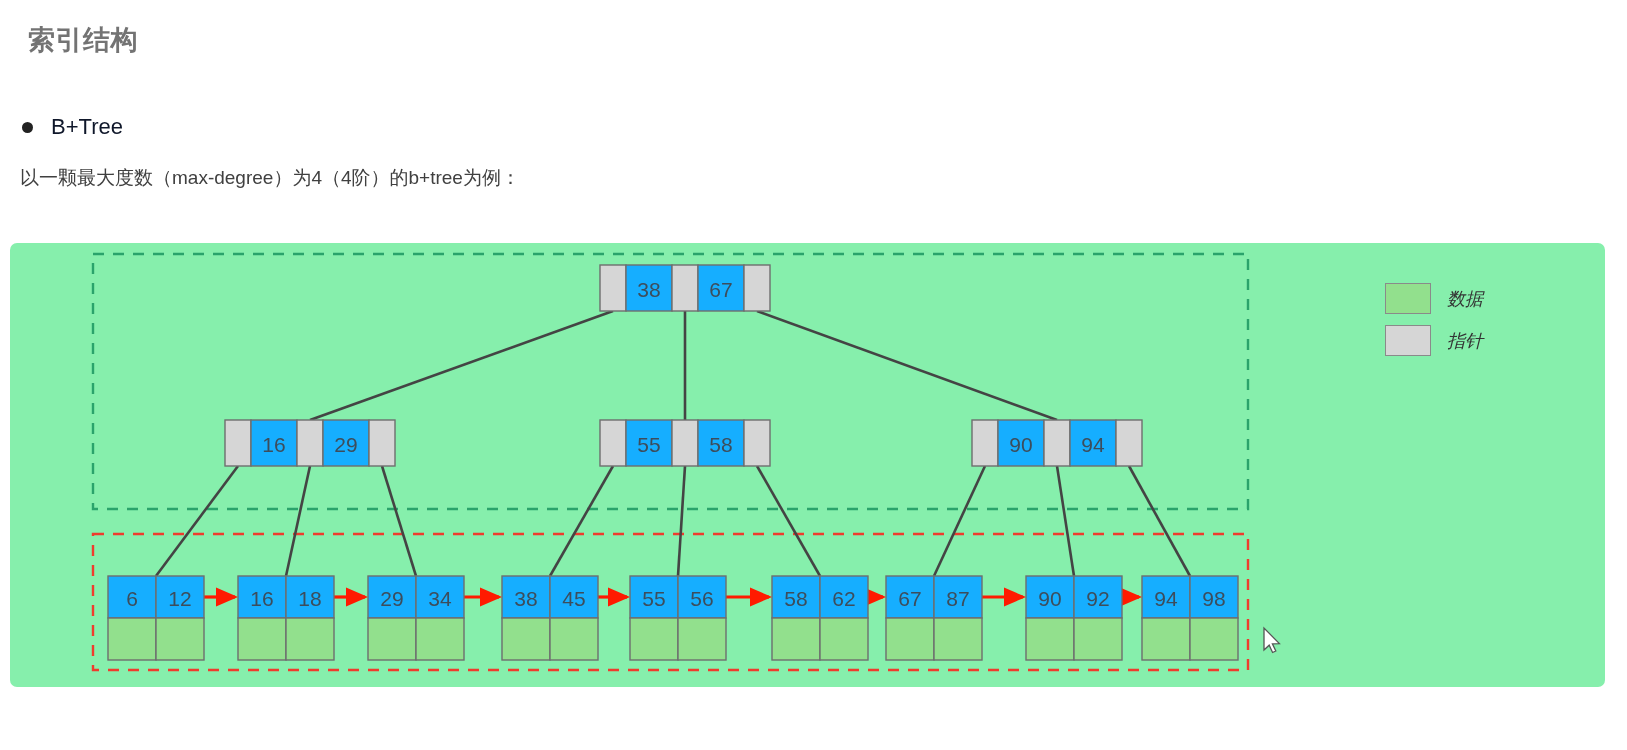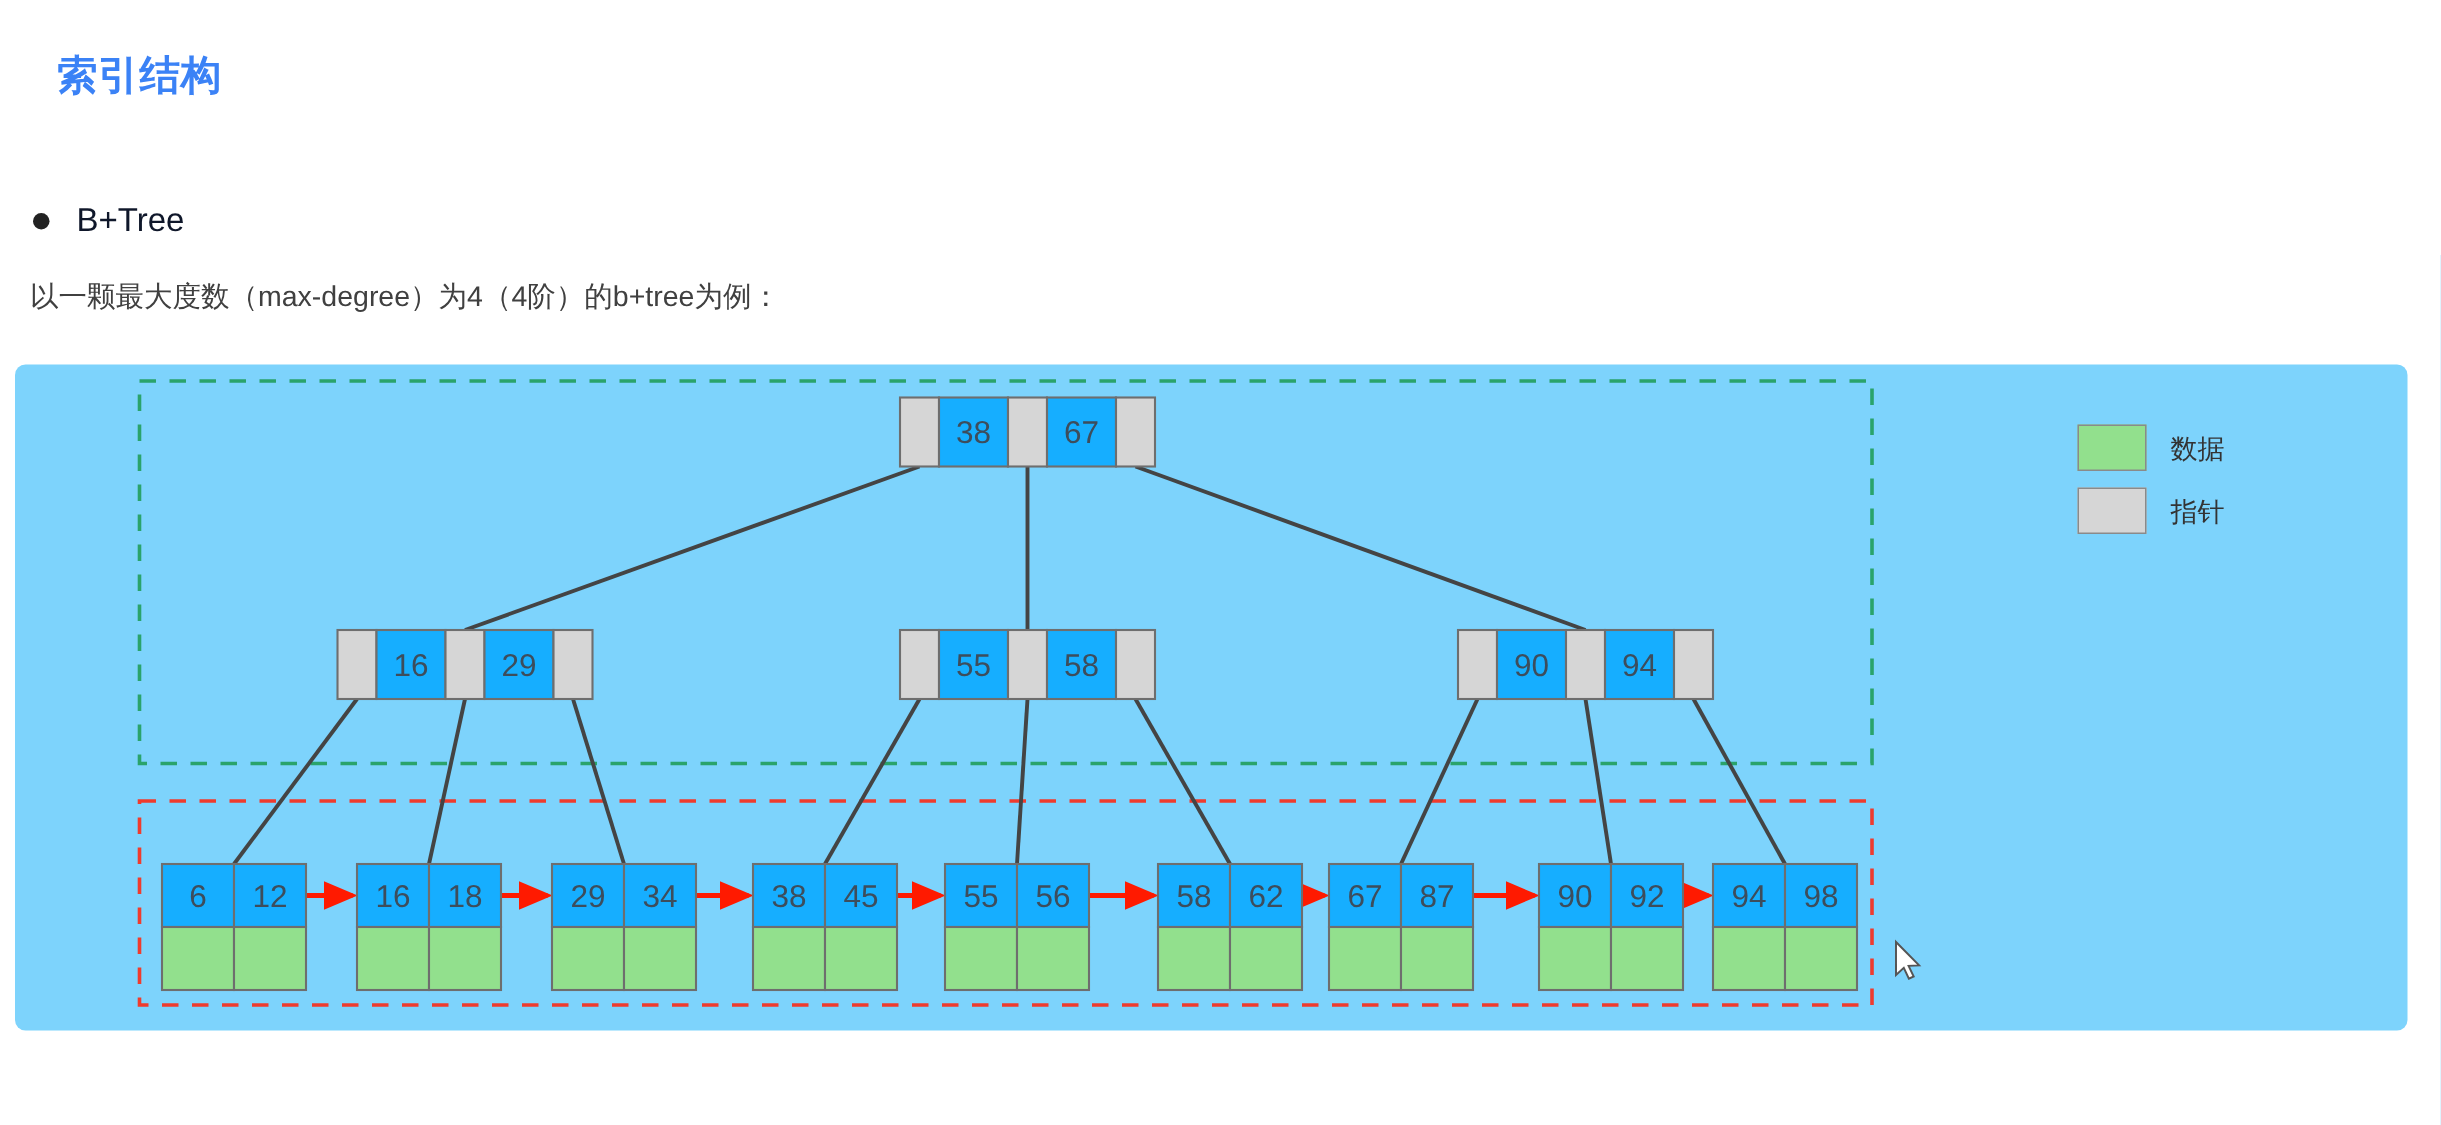--- a/index.html
+++ b/index.html
@@ -11,22 +11,22 @@
     width: 1627px;
     height: 750px;
     font-family: "Liberation Sans", "DejaVu Sans", sans-serif;
     color: #333333;
     overflow: hidden;
     position: relative;
   }
   .page-title {
     font-size: 27px;
     font-weight: bold;
-    color: #3b82f6;
-    margin: 18px;
+    color: #737373;
+    margin: 8px;
     padding: 14px 0 0 20px;
     letter-spacing: 0.5px;
   }
   .bullet-row {
     display: flex;
     align-items: center;
     padding: 48px 0 0 22px;
     gap: 18px;
   }
   .bullet-dot {
@@ -44,30 +44,31 @@
     font-size: 19px;
     color: #404040;
     padding: 25px 0 0 20px;
   }
   .diagram-card {
     position: absolute;
     left: 10px;
     top: 243px;
     width: 1595px;
     height: 444px;
-    background: #7dd3fc;
+    background: #86efac;
     border-radius: 7px;
   }
   .diagram-card svg {
     display: block;
   }
   .legend {
     position: absolute;
     left: 1385px;
     top: 283px;
+    font-style: italic;
   }
   .legend-row {
     display: flex;
     align-items: center;
     gap: 16px;
     margin-bottom: 11px;
   }
   .legend-swatch {
     width: 44px;
     height: 29px;

